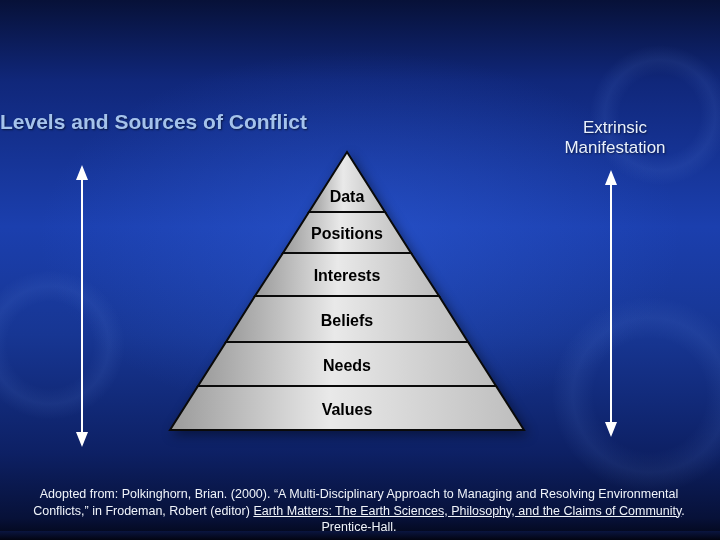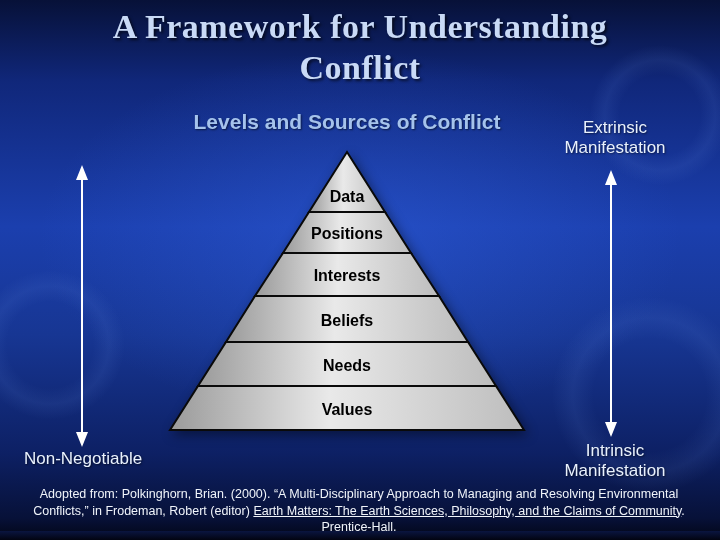--- a/index.html
+++ b/index.html
@@ -40,21 +40,20 @@
     font-weight: bold;
     font-size: 34px;
     line-height: 1.22;
     color: #c9daf6;
     text-shadow: 2px 2px 3px rgba(0,0,0,0.65);
     letter-spacing: 0.5px;
     margin: 0;
   }
   .subtitle {
     position: absolute; top: 110px; left: 0; width: 694px;
-    text-align: center;
     font-weight: bold;
     font-size: 21px;
     color: #a5c3ec;
     text-shadow: 1px 1px 2px rgba(0,0,0,0.55);
   }
   .axis-label {
     position: absolute;
     font-weight: normal;
     font-size: 17px;
     color: #e9f1fd;
@@ -85,27 +84,24 @@
 <body>
 
 <div class="slide">
 
   <div class="center-glow"></div>
   <div class="swirl swirl-left"></div>
   <div class="swirl swirl-right"></div>
   <div class="swirl swirl-topright"></div>
   <div class="bottom-strip"></div>
 
-  <h1 class="title"><span>A Framework for Understanding</span><br><span>Conflict</span></h1>
 
   <div class="subtitle">Levels and Sources of Conflict</div>
 
-  <div class="axis-label label-non-negotiable">Non-Negotiable</div>
   <div class="axis-label label-extrinsic">Extrinsic Manifestation</div>
-  <div class="axis-label label-intrinsic">Intrinsic Manifestation</div>
 
   <svg class="diagram-svg" width="720" height="540" viewBox="0 0 720 540">
     <defs>
       <linearGradient id="bandGrad" x1="0" y1="0" x2="1" y2="0">
         <stop offset="0%" stop-color="#9a9a9a"></stop>
         <stop offset="45%" stop-color="#e9e9e9"></stop>
         <stop offset="100%" stop-color="#bdbdbd"></stop>
       </linearGradient>
     </defs>
 

